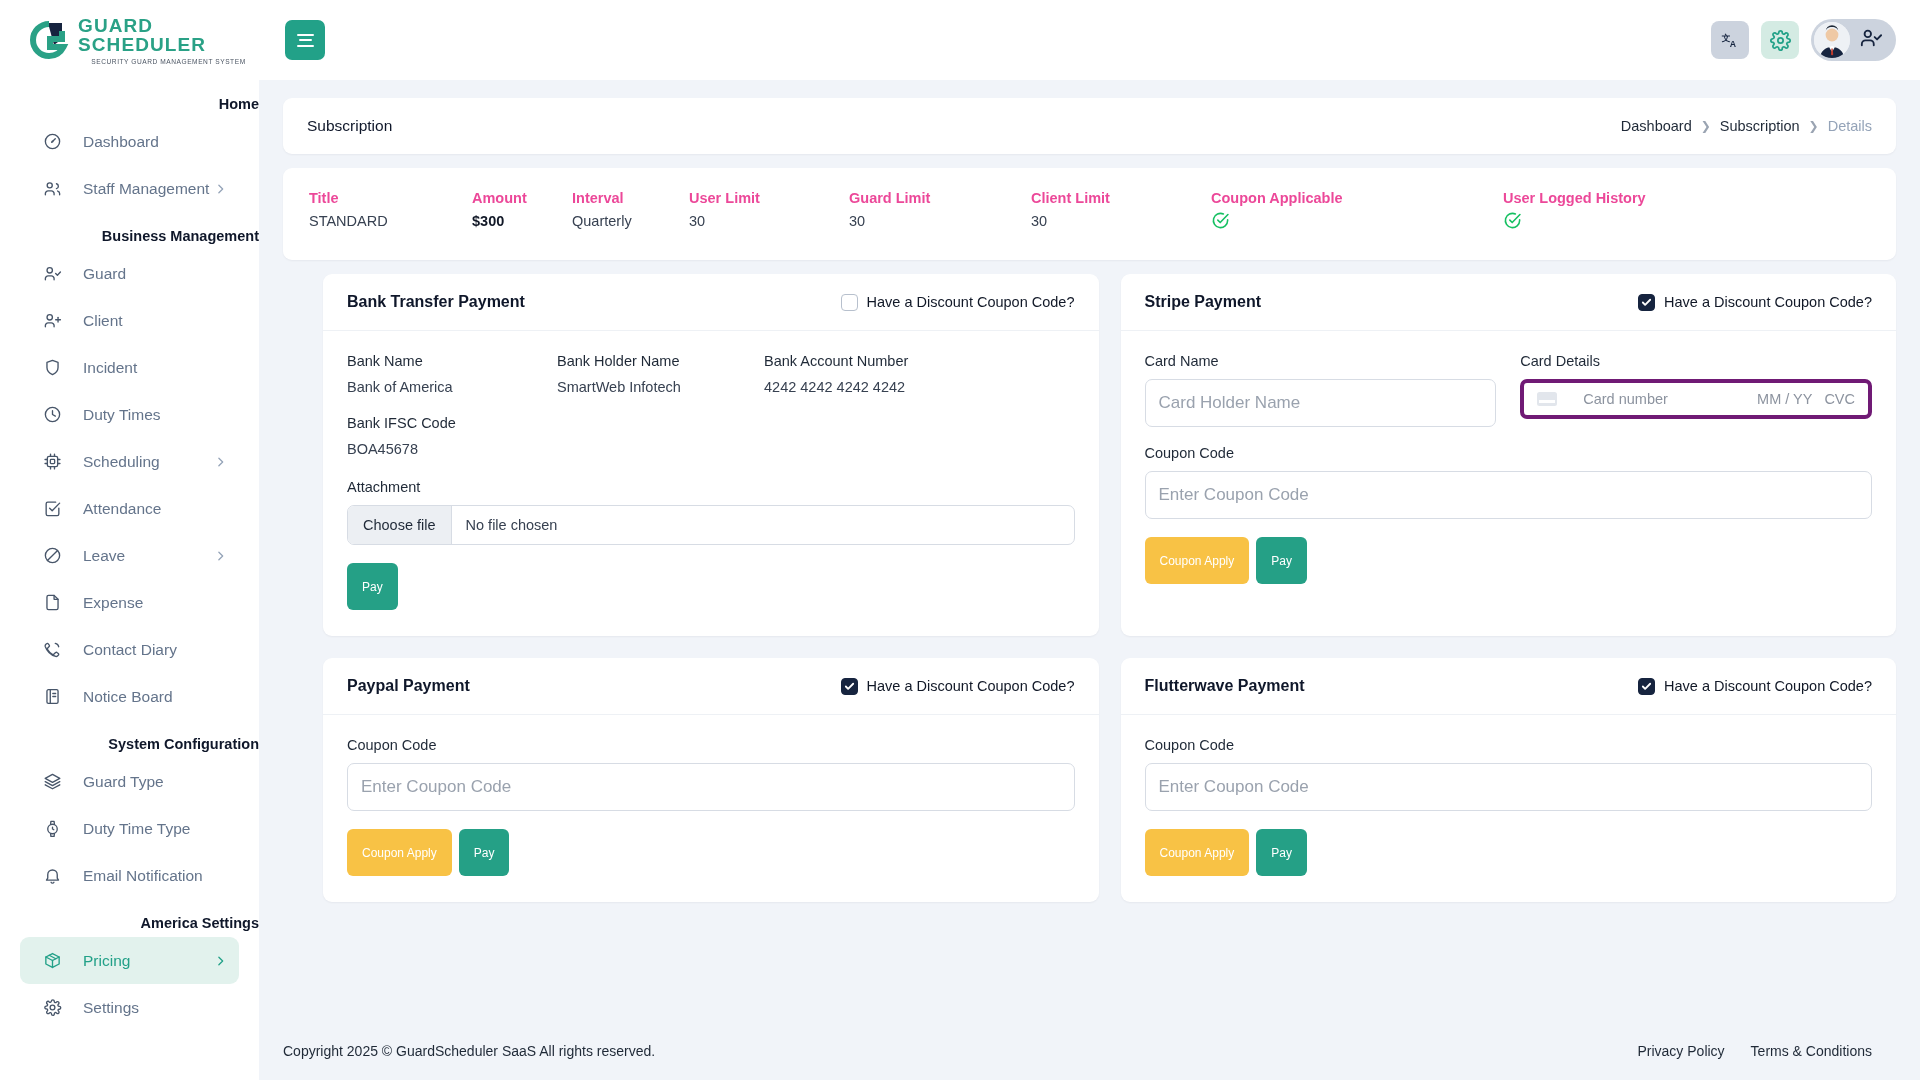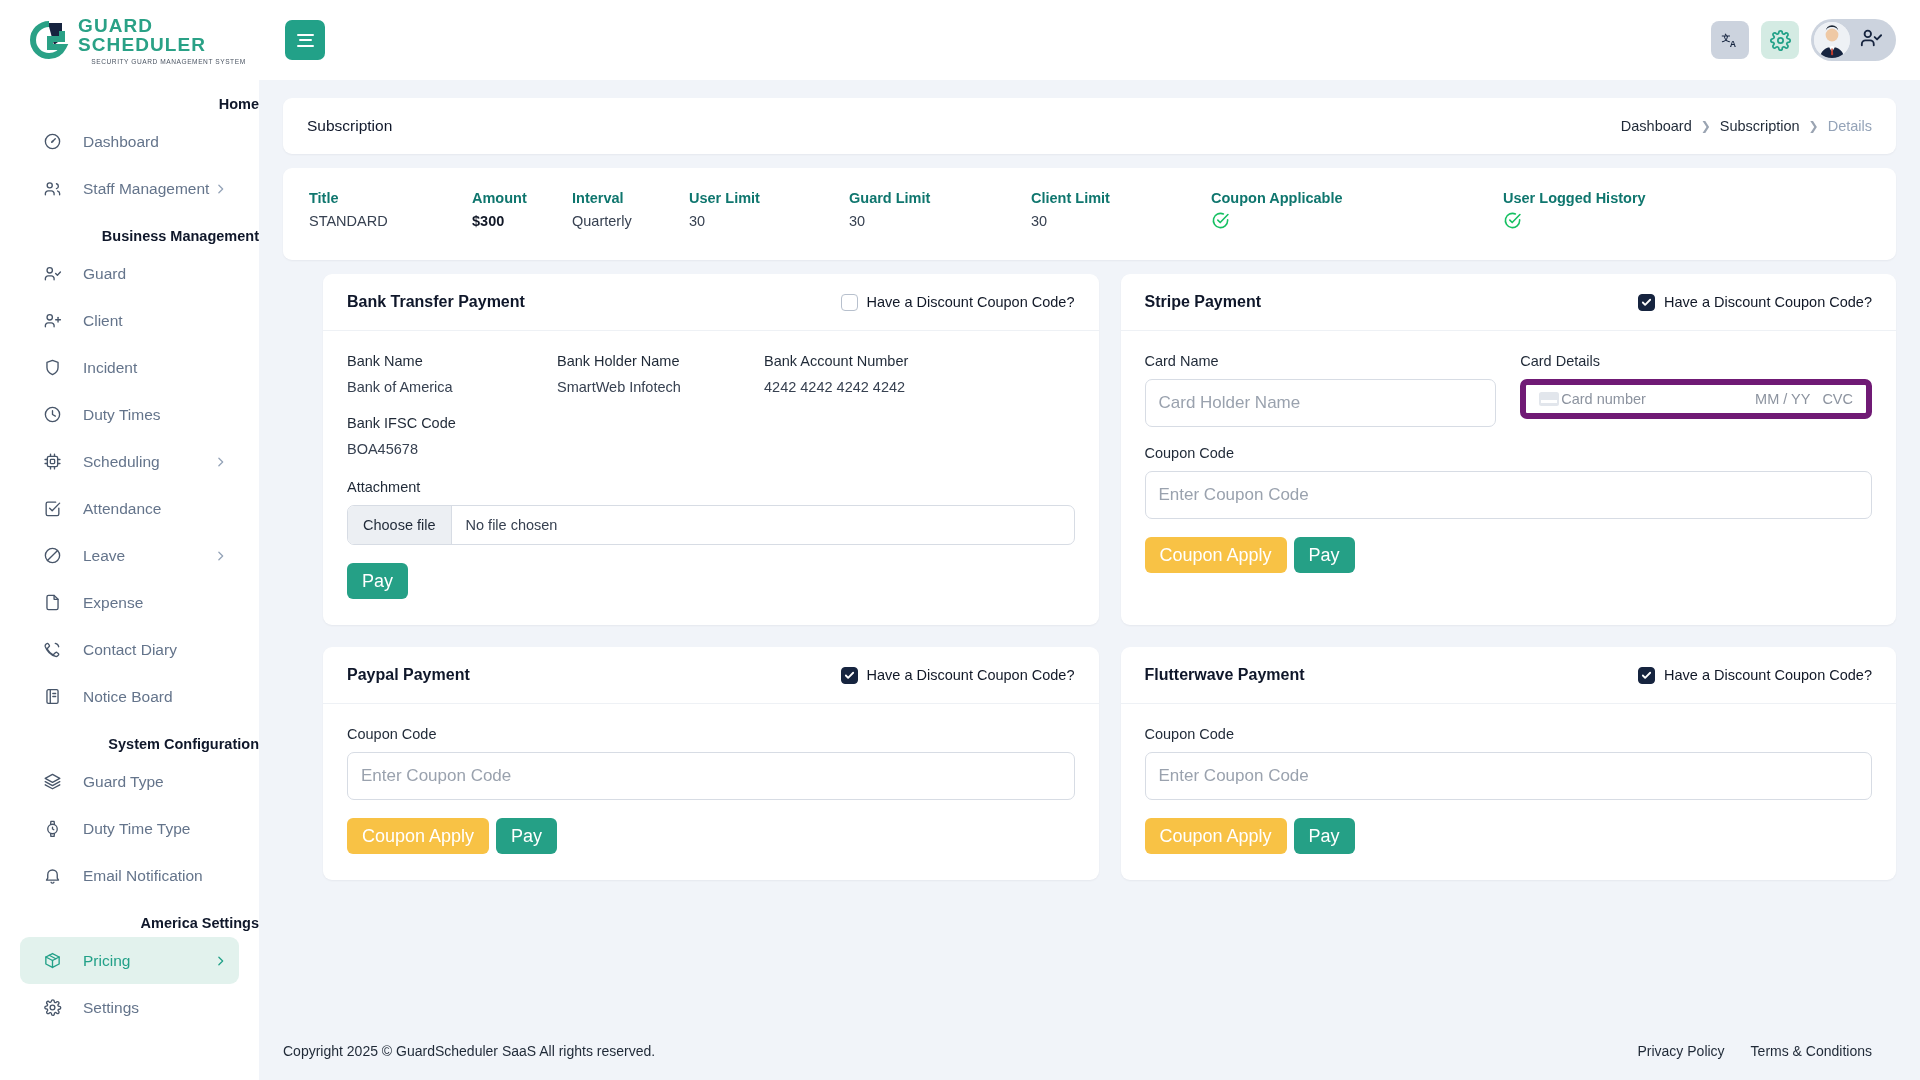--- a/index.html
+++ b/index.html
@@ -119,21 +119,21 @@
   .breadcrumb a { color: #1f2937; text-decoration: none; cursor: pointer; }
   .breadcrumb .sep { color: #9aa4b2; font-size: 12px; }
   .breadcrumb .cur { color: #94a3b8; }
 
   
   .summary {
     padding: 22px 26px 26px 26px; margin-bottom: 14px;
     display: flex;
   }
   .sum-col { }
-  .sum-label { font-size: 14.5px; font-weight: 700; color: #0f766e; }
+  .sum-label { font-size: 14.5px; font-weight: 700; color: #ec4899; }
   .sum-value { font-size: 14.5px; color: #374151; margin-top: 7px; }
   .sum-value.bold { font-weight: 700; color: #111827; }
   .check-green { color: #16c062; margin-top: 5px; display: block; }
 
   
   .grid { display: flex; gap: 22px; margin-bottom: 22px; margin-left: 40px; }
   .grid > .card { flex: 1 1 0; }
 
   .card-head {
     height: 57px; padding: 0 24px;
@@ -172,35 +172,35 @@
   .file-btn {
     background: #eceff3; color: #1f2937; font-size: 14.5px;
     display: flex; align-items: center; padding: 0 15px;
     border-right: 1px solid #d7dce4; cursor: pointer;
   }
   .file-name {
     display: flex; align-items: center; padding: 0 14px;
     font-size: 14.5px; color: #374151;
   }
   .btn {
-    height: 36px; border-radius: 6px; border: none;
+    height: 47px; border-radius: 6px; border: none;
     display: inline-flex; align-items: center; justify-content: center;
-    font-size: 18px; color: #fff; cursor: pointer; padding: 0 15px;
+    font-size: 12px; color: #fff; cursor: pointer; padding: 0 15px;
     font-family: "Liberation Sans", sans-serif;
   }
   .btn.teal { background: #25a086; }
   .btn.amber { background: #f8c245; }
   .btn-row { display: flex; gap: 7px; margin-top: 18px; }
 
   .two-col { display: flex; gap: 24px; }
   .two-col > div { flex: 1 1 0; }
 
   .card-number-box {
-    height: 40px; border: 6px solid #701a75; border-radius: 7px; background:#fff;
-    display: flex; align-items: center; padding: 0 13px; gap: 2px;
+    height: 40px; border: 4px solid #701a75; border-radius: 7px; background:#fff;
+    display: flex; align-items: center; padding: 0 13px; gap: 26px;
   }
   .mini-card {
     width: 20px; height: 14px; border-radius: 2.5px; background: #e2e6ec;
     position: relative; flex: 0 0 20px;
   }
   .mini-card:after {
     content: ""; position: absolute; left: 2px; right: 2px; bottom: 3px;
     height: 3px; background: #fff;
   }
   .cn-ph { font-size: 14.5px; color: #8c939f; }

